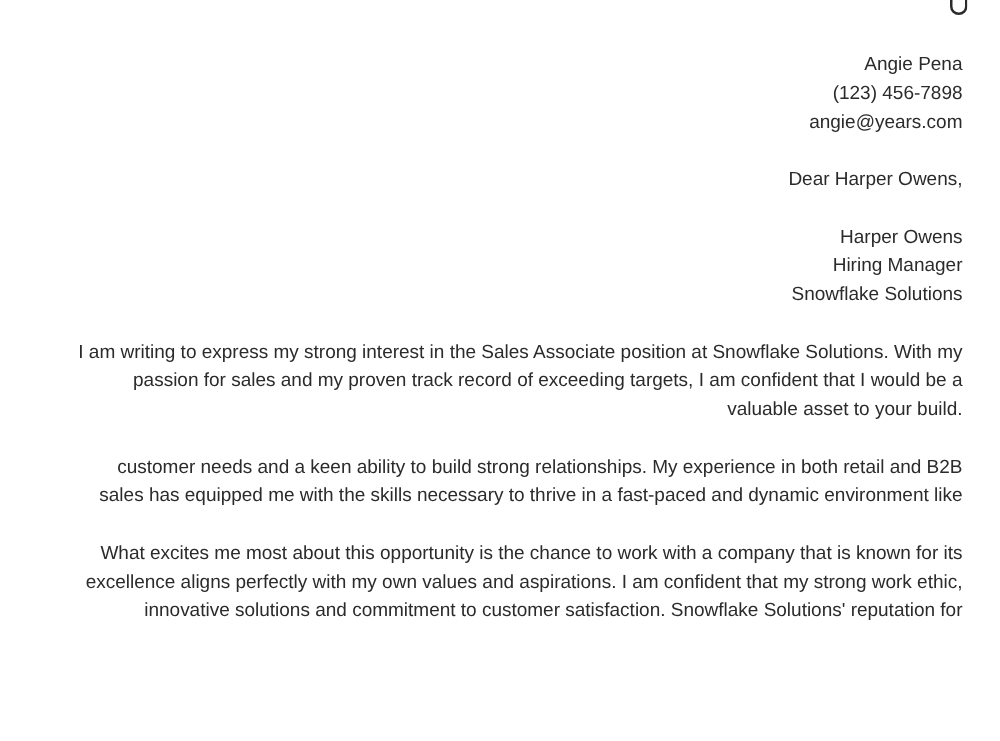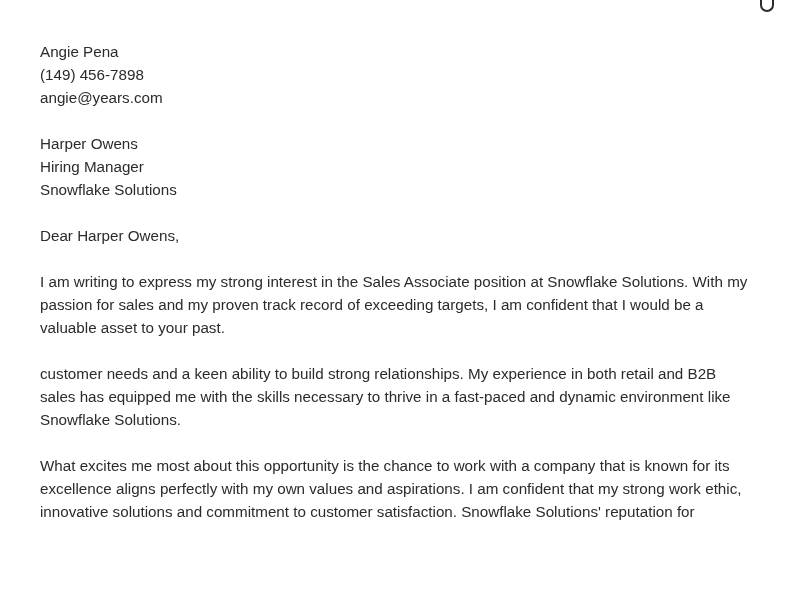--- a/index.html
+++ b/index.html
@@ -7,62 +7,61 @@
       width: 800px; height: 593px; overflow: hidden;
       background: #ffffff;
       font-family: "Liberation Sans", sans-serif;
       color: #2b2b2b;
       position: relative;
     }
     .letter {
       position: absolute; left: 40px; top: 40px; width: 730px;
       font-size: 15.2px; line-height: 23px;
     }
-    .line { display: block; white-space: nowrap; }
+    .line { display: block; white-space: nowrap; text-align: right; }
     .block { margin-bottom: 23px; }
     .para { margin: 0 0 23px 0; }
     .corner-icon {
       position: absolute; left: 760px; top: -12px; width: 14px; height: 24px;
       border: 2.4px solid #2b2b2b; border-top: none;
       border-radius: 0 0 9px 9px; box-sizing: border-box;
     }
   </style>
 </head>
 <body>
 
 <div class="corner-icon"></div>
 
 <div class="letter">
   <div class="block">
     <span class="line">Angie Pena</span>
-    <span class="line">(149) 456-7898</span>
+    <span class="line">(123) 456-7898</span>
     <span class="line">angie@years.com</span>
   </div>
 
+
+  <div class="block">
+    <span class="line">Dear Harper Owens,</span>
+  </div>
 
   <div class="block">
     <span class="line">Harper Owens</span>
     <span class="line">Hiring Manager</span>
     <span class="line">Snowflake Solutions</span>
   </div>
 
-  <div class="block">
-    <span class="line">Dear Harper Owens,</span>
-  </div>
-
   <p class="para">
     <span class="line">I am writing to express my strong interest in the Sales Associate position at Snowflake Solutions. With my</span>
     <span class="line">passion for sales and my proven track record of exceeding targets, I am confident that I would be a</span>
-    <span class="line">valuable asset to your past.</span>
+    <span class="line">valuable asset to your build.</span>
   </p>
 
   <p class="para">
     <span class="line">customer needs and a keen ability to build strong relationships. My experience in both retail and B2B</span>
     <span class="line">sales has equipped me with the skills necessary to thrive in a fast-paced and dynamic environment like</span>
-    <span class="line">Snowflake Solutions.</span>
   </p>
 
   <p class="para">
     <span class="line">What excites me most about this opportunity is the chance to work with a company that is known for its</span>
     <span class="line">excellence aligns perfectly with my own values and aspirations. I am confident that my strong work ethic,</span>
     <span class="line">innovative solutions and commitment to customer satisfaction. Snowflake Solutions' reputation for</span>
   </p>
 </div>
 
 </body></html>

